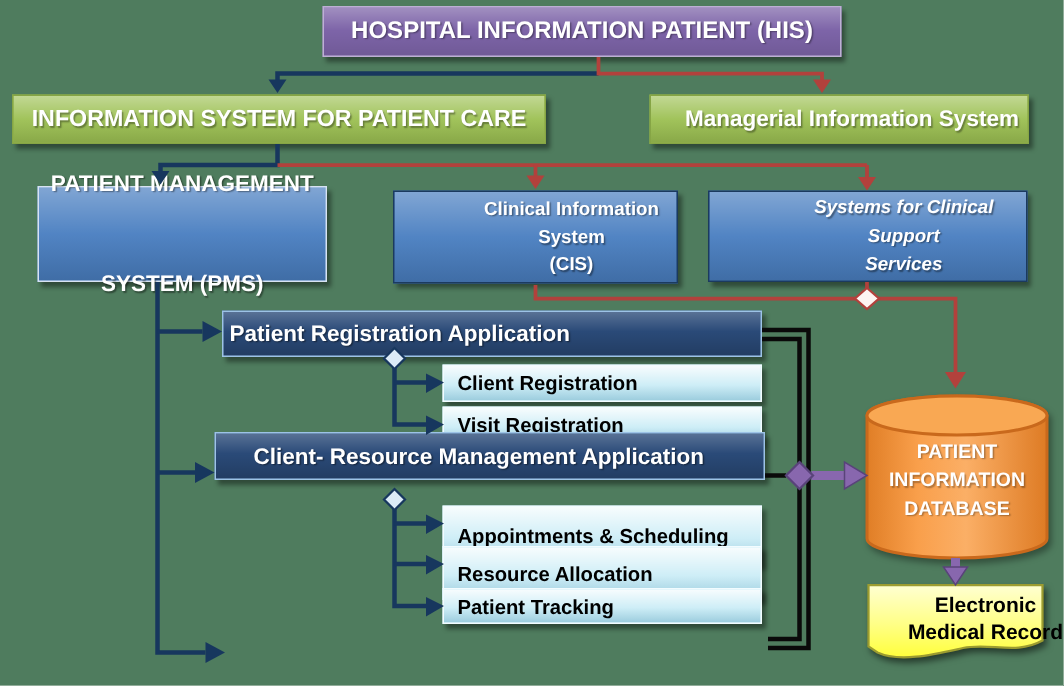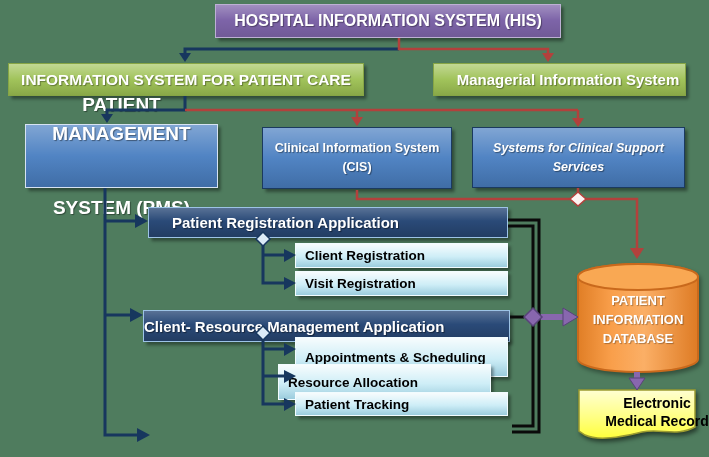--- a/index.html
+++ b/index.html
@@ -22,26 +22,26 @@
   }
   .green{
     background:linear-gradient(180deg,rgba(255,255,255,.38),rgba(255,255,255,.05) 50%,rgba(0,0,0,.12)),var(--green-box);
     border:1px solid #86A545;color:#fff;font-size:15.5px;white-space:nowrap;
     text-shadow:1px 1px 1px rgba(0,0,0,.35);
   }
   .blue{
     background:linear-gradient(180deg,rgba(255,255,255,.30),rgba(255,255,255,.04) 50%,rgba(0,0,0,.14)),var(--blue-box);
     color:#fff;text-shadow:1px 1px 1px rgba(0,0,0,.4);
   }
-  .blue.pms{border:1px solid #D7E3F2;font-size:19px;line-height:1.55;gap:44px;}
-  .blue.small{border:1px solid #1B3A5F;font-size:12.5px;line-height:1.5;}
+  .blue.pms{border:1px solid #D7E3F2;font-size:15px;line-height:1.55;gap:44px;}
+  .blue.small{border:1px solid #1B3A5F;font-size:12.5px;line-height:1.5;padding-left:48px;}
   .navybar{
     background:linear-gradient(180deg,rgba(255,255,255,.22),rgba(255,255,255,0) 45%,rgba(0,0,0,.18)),var(--navy-box);
     border:1px solid #9DC3E6;color:#fff;font-size:15px;
-    align-items:flex-start;justify-content:center;text-align:left;padding-left:23px;
+    align-items:flex-start;justify-content:center;text-align:left;padding-left:4px;
     text-shadow:1px 1px 1px rgba(0,0,0,.45);
   }
   .navybar .ln{width:auto;}
   .cbpa-bar{font-size:14.5px;}
   .subbox{
     background:linear-gradient(180deg,rgba(255,255,255,.88),rgba(255,255,255,.25) 55%,rgba(0,80,120,.18)),var(--light-blue-box);
     border:1px solid #F2FCFF;color:#000;font-size:13.5px;
     align-items:flex-start;justify-content:center;text-align:left;padding-left:9px;
   }
   .subbox .ln{width:auto;}
@@ -63,21 +63,21 @@
   .dm-white-red{fill:#FDF4F2;stroke:var(--connector-red);stroke-width:1.5;}
   .dm-white-navy{fill:#DCEBF7;stroke:var(--connector-navy);stroke-width:1.5;}
   .dm-purple{fill:var(--connector-purple);stroke:#59437A;stroke-width:1.5;}
 </style>
 </head>
 <body>
 
 <div id="canvas">
 
   <div class="node purple" style="left:215px;top:4px;width:346px;height:34px;">
-    <span class="ln">HOSPITAL INFORMATION SYSTEM (HIS)</span>
+    <span class="ln">HOSPITAL INFORMATION PATIENT (HIS)</span>
   </div>
 
   <div class="node green" style="left:8px;top:63px;width:356px;height:33px;">
     <span class="ln">INFORMATION SYSTEM FOR PATIENT CARE</span>
   </div>
 
   <div class="node green" style="left:433px;top:63px;width:253px;height:33px;font-size:15px;padding-left:17px;">
     <span class="ln">Managerial Information System</span>
   </div>
 
@@ -101,29 +101,29 @@
   </div>
 
   <div class="node subbox" style="left:295px;top:243px;width:213px;height:25px;">
     <span class="ln">Client Registration</span>
   </div>
 
   <div class="node subbox" style="left:295px;top:271px;width:213px;height:25px;">
     <span class="ln">Visit Registration</span>
   </div>
 
-  <div class="node navybar" style="left:143px;top:310px;width:367px;height:32px;padding-left:0;">
+  <div class="node navybar" style="left:143px;top:288px;width:367px;height:32px;padding-left:25px;">
     <span class="ln">Client- Resource Management Application</span>
   </div>
 
   <div class="node subbox" style="left:295px;top:337px;width:213px;height:40px;">
     <span class="ln">Appointments &amp; Scheduling</span>
   </div>
 
-  <div class="node subbox" style="left:278px;top:364px;width:213px;height:36px;">
+  <div class="node subbox" style="left:295px;top:364px;width:213px;height:36px;">
     <span class="ln">Resource Allocation</span>
   </div>
 
   <div class="node subbox" style="left:295px;top:392px;width:213px;height:24px;">
     <span class="ln">Patient Tracking</span>
   </div>
 
 
   <svg class="layer" style="left:575px;top:260px;filter:drop-shadow(2px 3px 2px rgba(0,0,0,.35));" width="126" height="116" viewBox="0 0 126 116">
     <defs>

